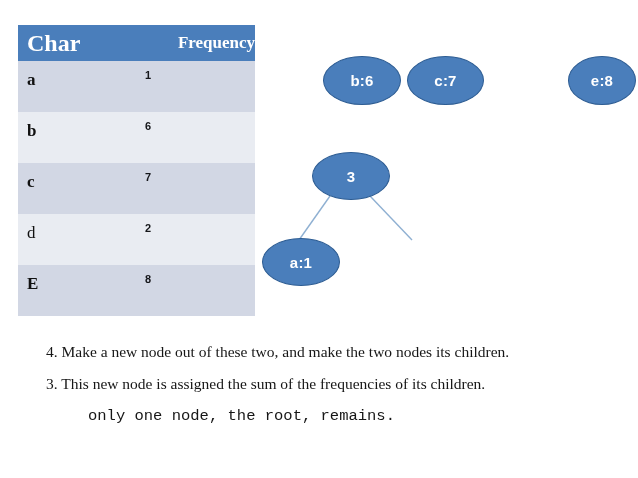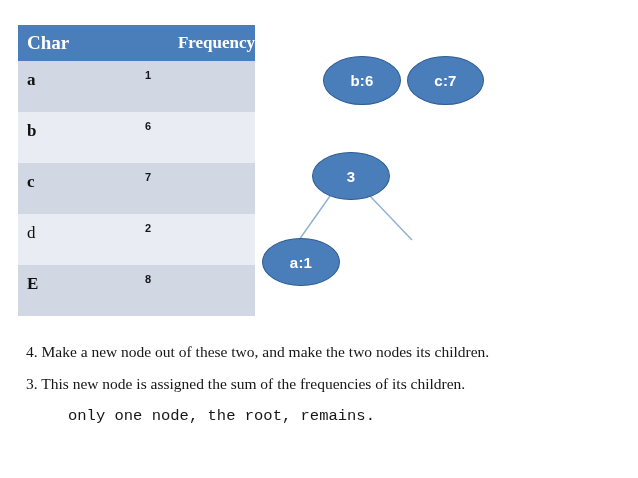--- a/index.html
+++ b/index.html
@@ -32,21 +32,21 @@
     vertical-align: top;
   }
   .freq-table thead tr {
     background: #4a7ebb;
   }
   .th-char {
     height: 36px;
     color: #ffffff;
     font-family: "Liberation Serif", serif;
     font-weight: bold;
-    font-size: 19px;
+    font-size: 24px;
     text-align: left;
     padding-left: 9px !important;
     vertical-align: middle !important;
     width: 118px;
   }
   .th-freq {
     height: 36px;
     color: #ffffff;
     font-family: "Liberation Serif", serif;
     font-weight: bold;
@@ -107,21 +107,21 @@
     display: flex;
     align-items: center;
     justify-content: center;
     box-sizing: border-box;
     letter-spacing: 0.2px;
   }
 
   
   .notes {
     position: absolute;
-    left: 26px;
+    left: 46px;
     top: 336px;
     width: 586px;
   }
   .note-line {
     font-family: "Liberation Serif", serif;
     font-size: 15.5px;
     color: #161616;
     line-height: 32px;
     white-space: nowrap;
   }
@@ -169,20 +169,23 @@
   </svg>
 
   <div class="node" style="left:323px; top:56px; width:78px; height:49px;">
     <span>b:6</span>
   </div>
 
   <div class="node" style="left:407px; top:56px; width:77px; height:49px;">
     <span>c:7</span>
   </div>
 
+  <div class="node" style="left:568px; top:56px; width:68px; height:49px;">
+    <span>e:8</span>
+  </div>
 
   <div class="node" style="left:312px; top:152px; width:78px; height:48px;">
     <span>3</span>
   </div>
 
   <div class="node" style="left:262px; top:238px; width:78px; height:48px;text-align:right;">
     <span>a:1</span>
   </div>
 
 

